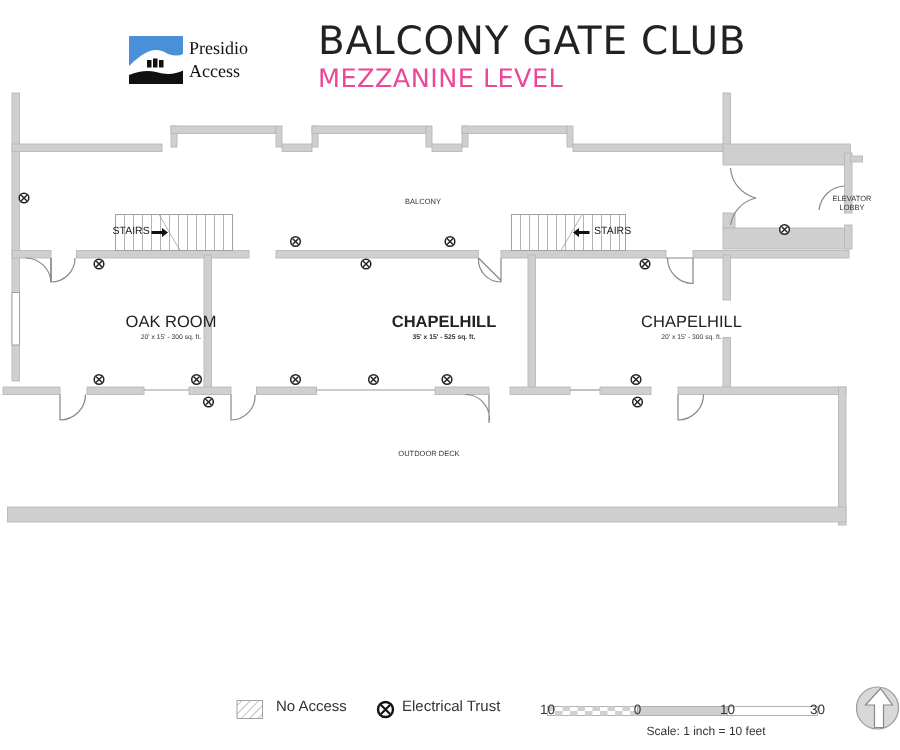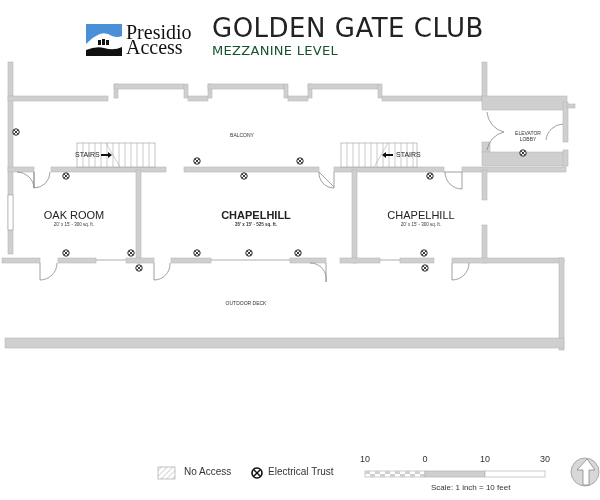--- a/index.html
+++ b/index.html
@@ -1,29 +1,29 @@
 <!DOCTYPE html>
 <html><head>
 <meta charset="utf-8">
 <style>
   html, body { margin:0; padding:0; background:#fff; }
   body { width:600px; height:500px; position:relative; overflow:hidden; font-family:"Liberation Sans", sans-serif; color:#222; }
   .logo { position:absolute; left:86px; top:24px; display:flex; align-items:center; }
   .logo-mark { width:36px; height:32px; position:relative; }
-  .logo-text { margin-left:4px; font-family:"Liberation Serif", serif; font-size:20px; line-height:15px; color:#111; }
+  .logo-text { margin-left:4px; font-family:"Liberation Serif", serif; font-size:12px; line-height:15px; color:#111; }
   .title { position:absolute; left:212px; top:14px; font-family:"DejaVu Sans", sans-serif; font-size:26px; letter-spacing:0.5px; color:#222; line-height:28px; }
-  .subtitle { position:absolute; left:212px; top:43px; font-family:"DejaVu Sans", sans-serif; font-size:13px; color:#14532d; letter-spacing:0.3px; }
+  .subtitle { position:absolute; left:212px; top:43px; font-family:"DejaVu Sans", sans-serif; font-size:17px; color:#ec4899; letter-spacing:0.3px; }
   svg.plan { position:absolute; left:0; top:0; }
-  .label { position:absolute; text-align:center; transform:translateX(-50%); white-space:nowrap; }
+  .label { position:absolute; text-align:center; transform:translateX(-50%); white-space:nowrap;margin-left:40px; }
   .room-name { font-size:11px; color:#222; }
   .room-dim { font-size:4.5px; color:#333; margin-top:1px; }
   .tiny { font-size:5px; color:#333; }
   .stairs { font-size:7px; color:#222; position:absolute; }
   .legend { position:absolute; top:466px; font-size:10px; color:#333; display:flex; align-items:center; }
-  .scale-num { position:absolute; font-size:9px; color:#333; top:454px; transform:translateX(-50%); }
+  .scale-num { position:absolute; font-size:9px; color:#333; top:468px; transform:translateX(-50%); }
   .scale-caption { position:absolute; left:403px; top:483px; font-size:8px; color:#333;padding-left:28px; }
 </style>
 </head>
 <body>
 
 <div class="logo">
   <div class="logo-mark">
     <svg width="36" height="32" viewBox="0 0 36 32">
       <rect x="0" y="0" width="36" height="32" fill="#4a90d9"></rect>
       <path d="M0 20 Q8 12 14 10 Q20 8 26 12 Q32 14 36 12 L36 32 L0 32 Z" fill="#fff"></path>
@@ -32,21 +32,21 @@
       <rect x="16" y="15" width="3" height="6" fill="#111"></rect>
       <rect x="20" y="16" width="3" height="5" fill="#111"></rect>
     </svg>
   </div>
   <div class="logo-text">
     <div>Presidio</div>
     <div>Access</div>
   </div>
 </div>
 
-<div class="title">GOLDEN GATE CLUB</div>
+<div class="title">BALCONY GATE CLUB</div>
 <div class="subtitle">MEZZANINE LEVEL</div>
 
 <svg class="plan" width="600" height="500">
   <defs>
     <pattern id="hatch" width="4" height="4" patternUnits="userSpaceOnUse" patternTransform="rotate(45)">
       <line x1="0" y1="0" x2="0" y2="4" stroke="#999" stroke-width="0.8"></line>
     </pattern>
     <g id="outlet">
       <circle r="3.2" fill="#fff" stroke="#222" stroke-width="1"></circle>
       <line x1="-2" y1="-2" x2="2" y2="2" stroke="#222" stroke-width="0.9"></line>

